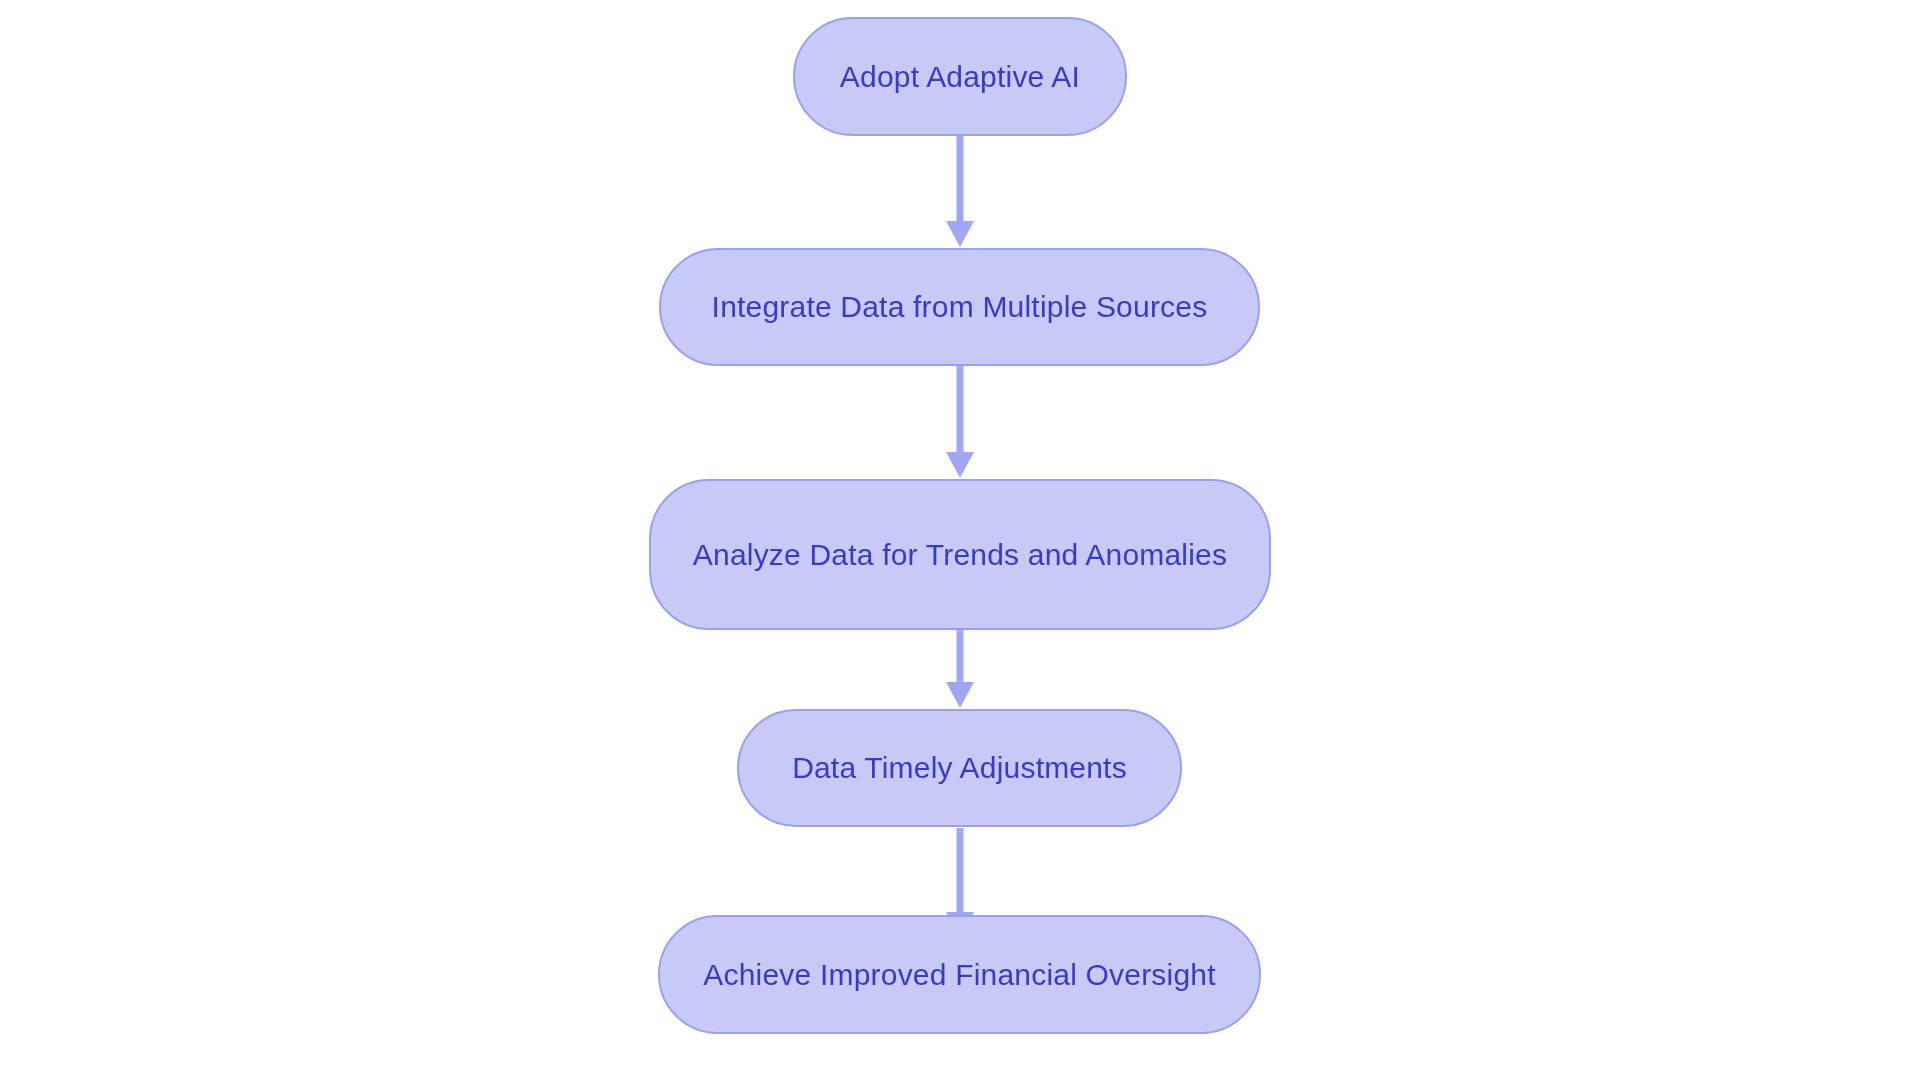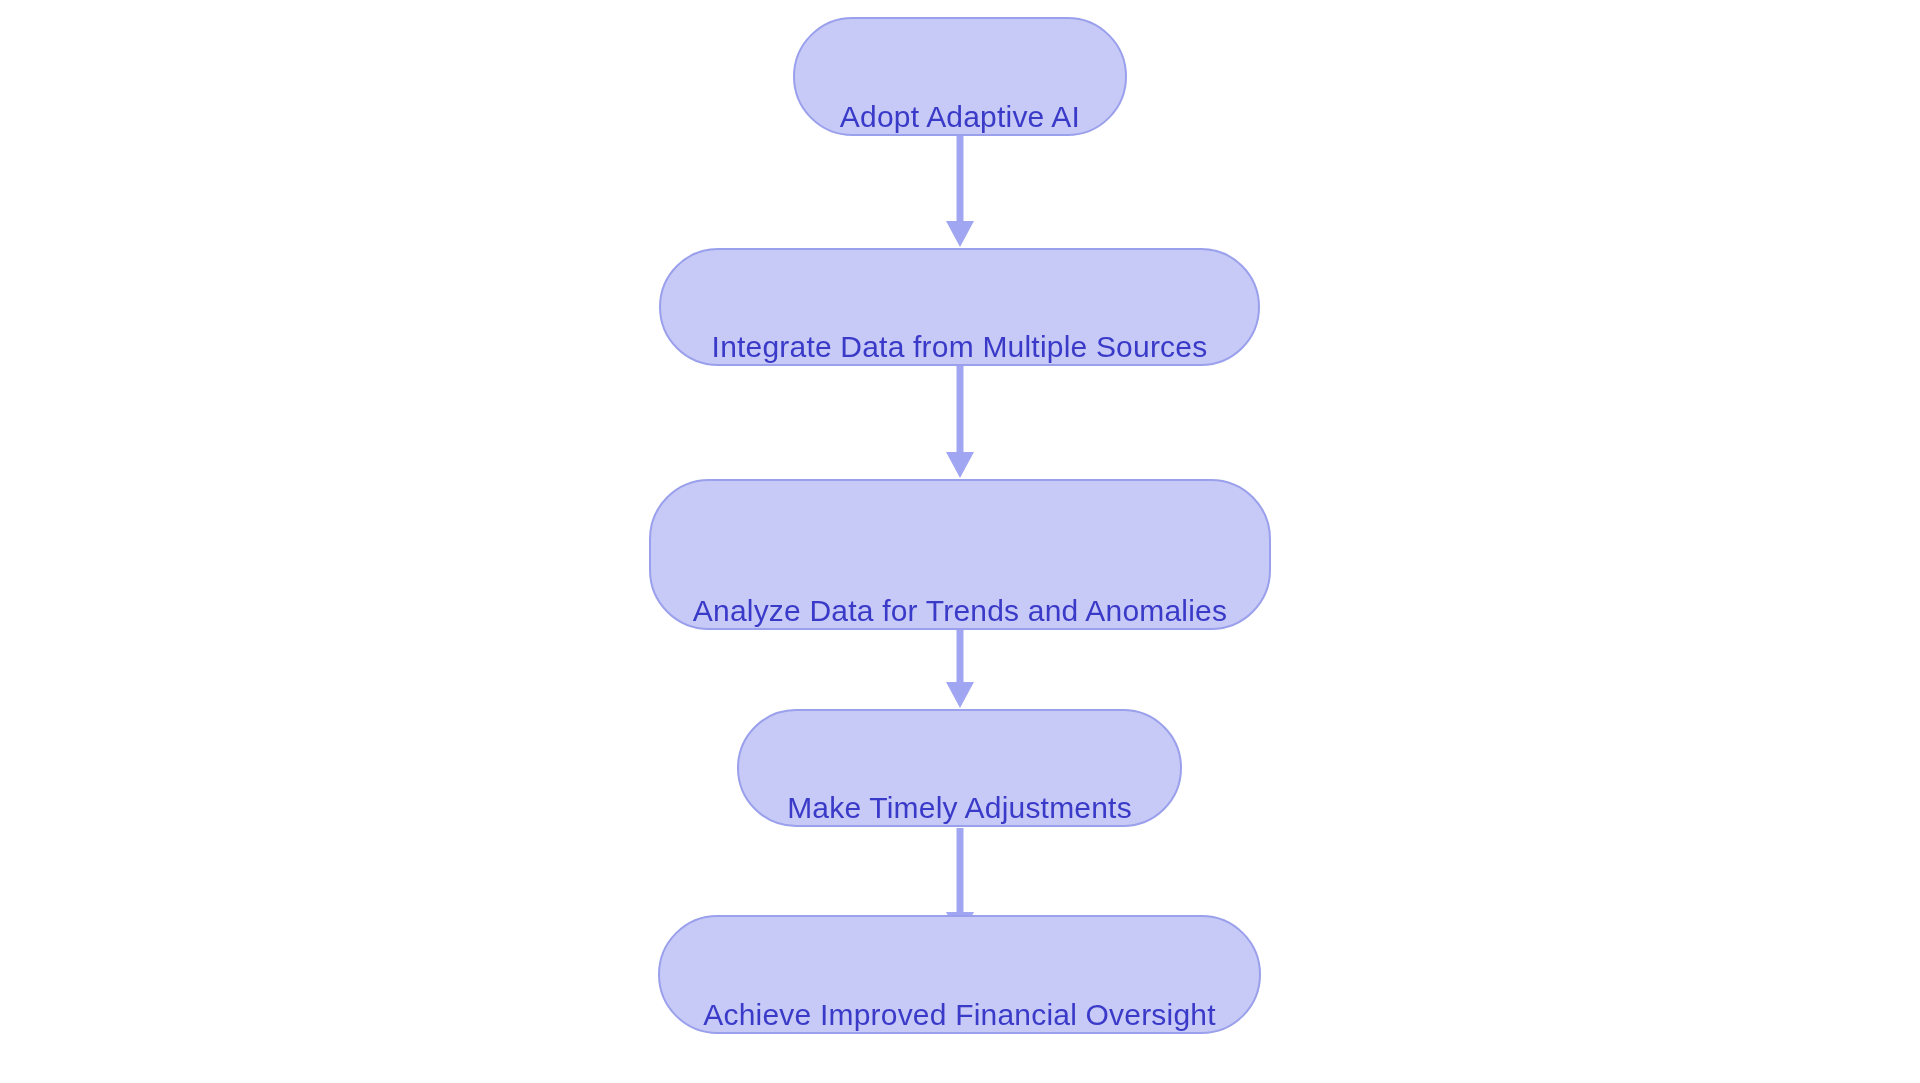--- a/index.html
+++ b/index.html
@@ -17,21 +17,21 @@
   .canvas {
     position: relative;
     width: 1920px;
     height: 1083px;
     background: var(--bg);
     overflow: hidden;
   }
   .flow-node {
     position: absolute;
     display: flex;
-    align-items: flex-end;
+    align-items: center;
     justify-content: center;
     background: var(--node-fill);
     border: 2px solid var(--node-border);
     border-radius: 60px;
     color: var(--node-text);
     font-size: 30px;
     font-weight: 400;
     letter-spacing: 0.2px;
     text-align: center;
     white-space: nowrap;
@@ -81,20 +81,20 @@
 
   <div class="flow-node n2">
     <span>Integrate Data from Multiple Sources</span>
   </div>
 
   <div class="flow-node n3">
     <span>Analyze Data for Trends and Anomalies</span>
   </div>
 
   <div class="flow-node n4">
-    <span>Make Timely Adjustments</span>
+    <span>Data Timely Adjustments</span>
   </div>
 
   <div class="flow-node n5">
     <span>Achieve Improved Financial Oversight</span>
   </div>
 
 </div>
 
 </body></html>

